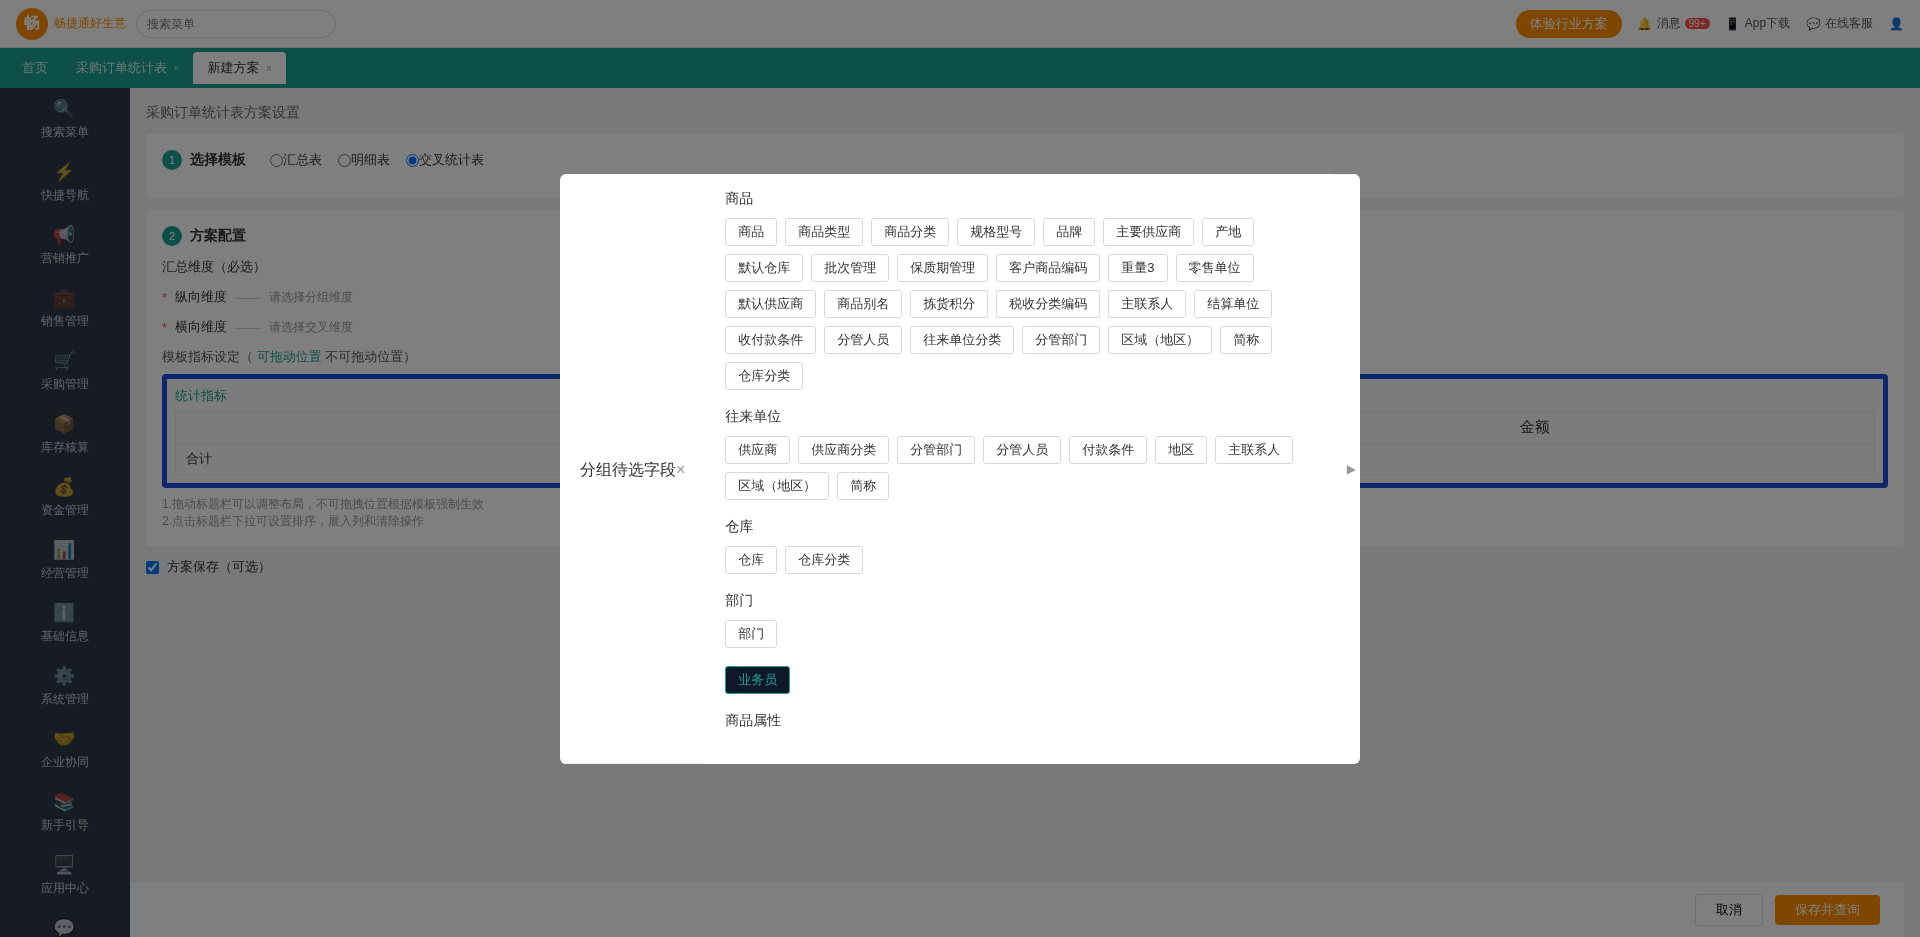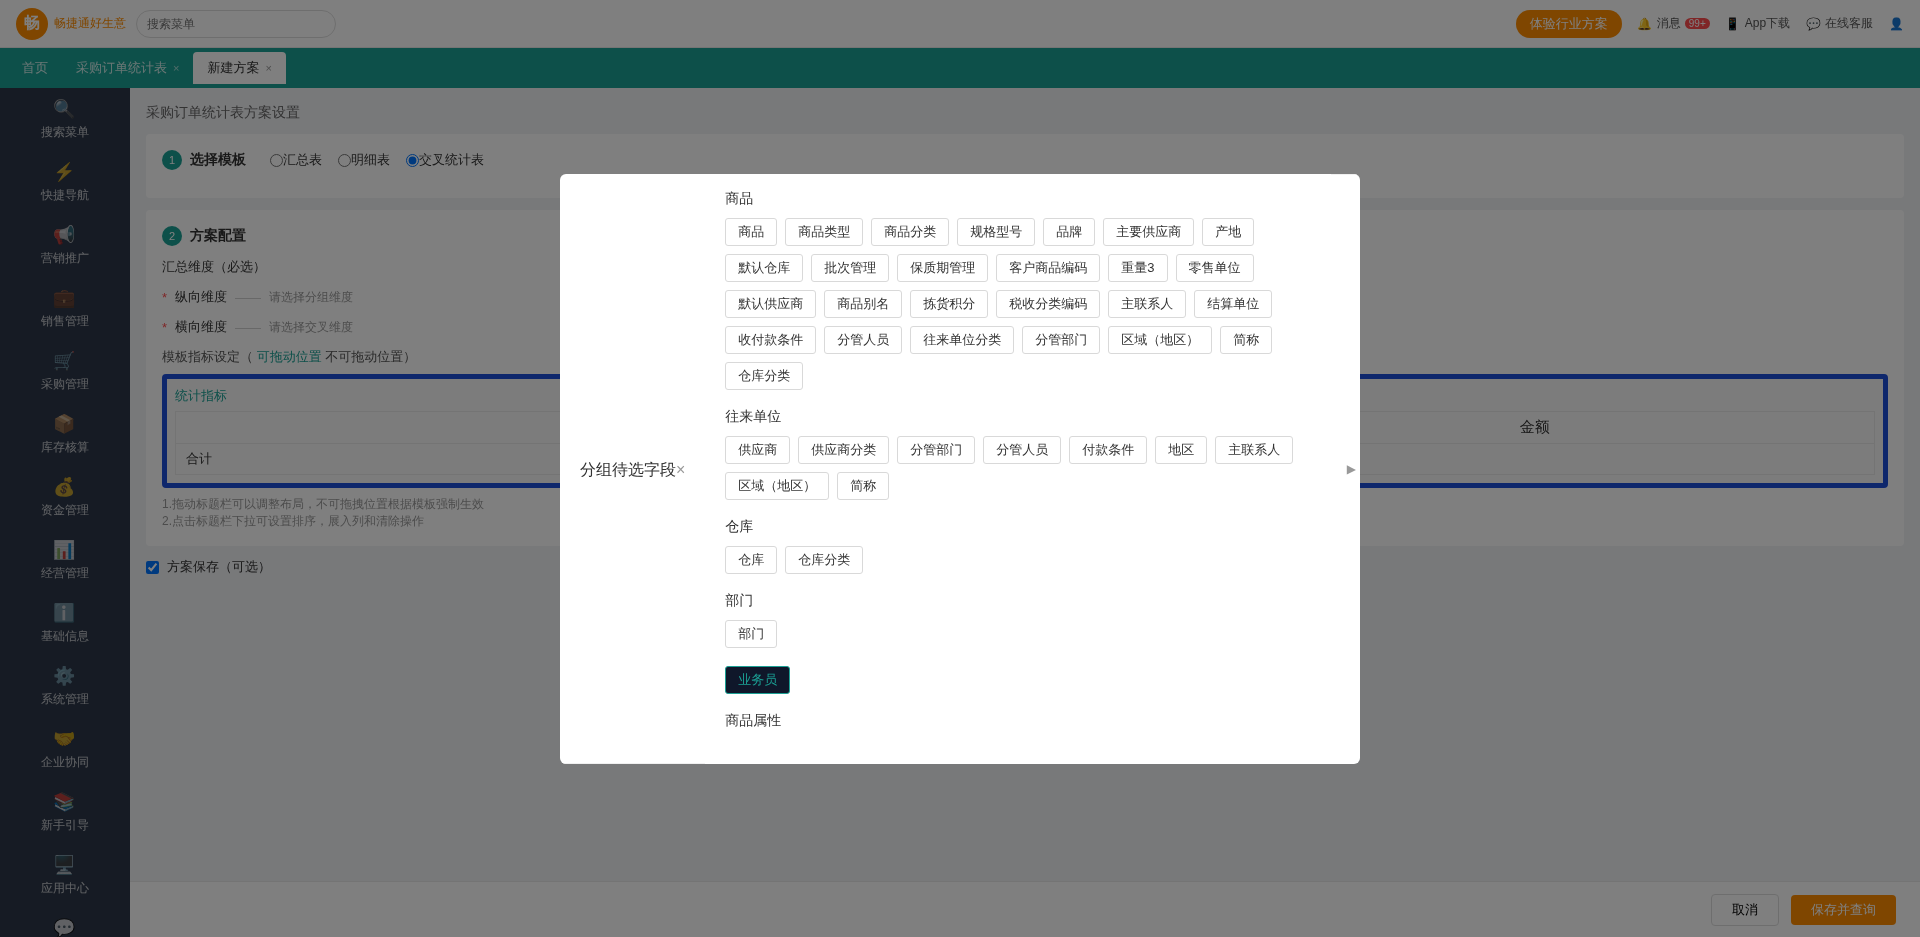--- a/index.html
+++ b/index.html
@@ -177,21 +177,21 @@
     }
     .step-label { font-weight: bold; font-size: 14px; }
     .radio-group { display: flex; gap: 16px; align-items: center; }
     .radio-item { display: flex; align-items: center; cursor: pointer; font-size: 13px; }
 
     
     .bottom-bar {
       position: fixed;
       bottom: 0;
       left: 130px;
-      right: 0;
+      right: 16px;
       height: 56px;
       background: #fff;
       border-top: 1px solid #e8e8e8;
       display: flex;
       align-items: center;
       justify-content: flex-end;
       padding: 0 24px;
       gap: 12px;
       z-index: 97;
     }

